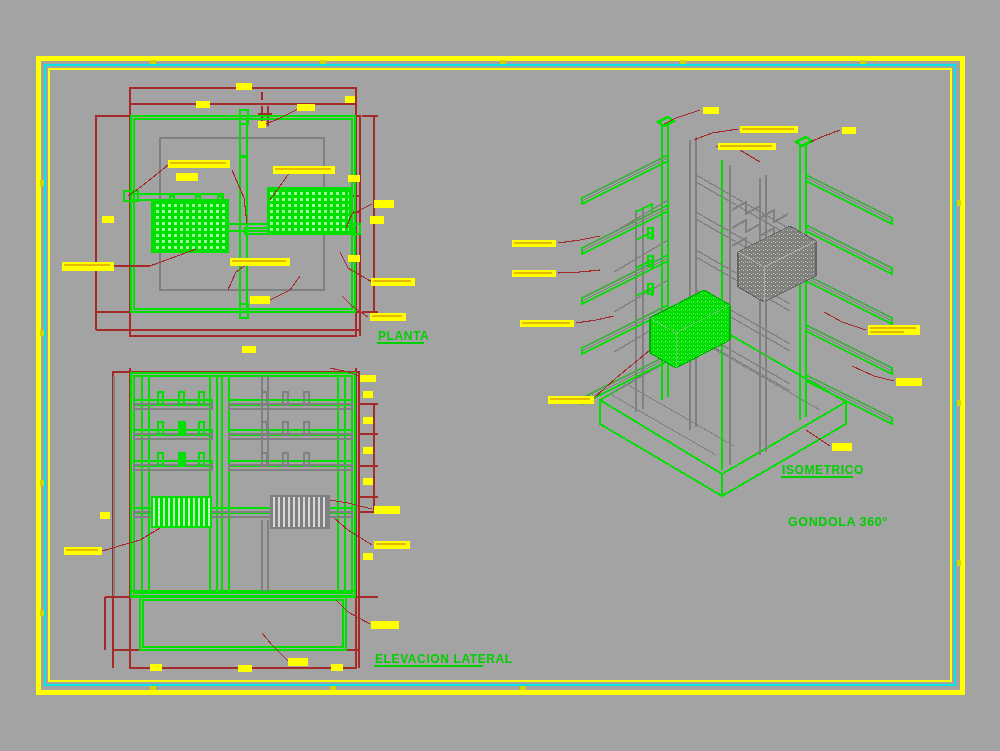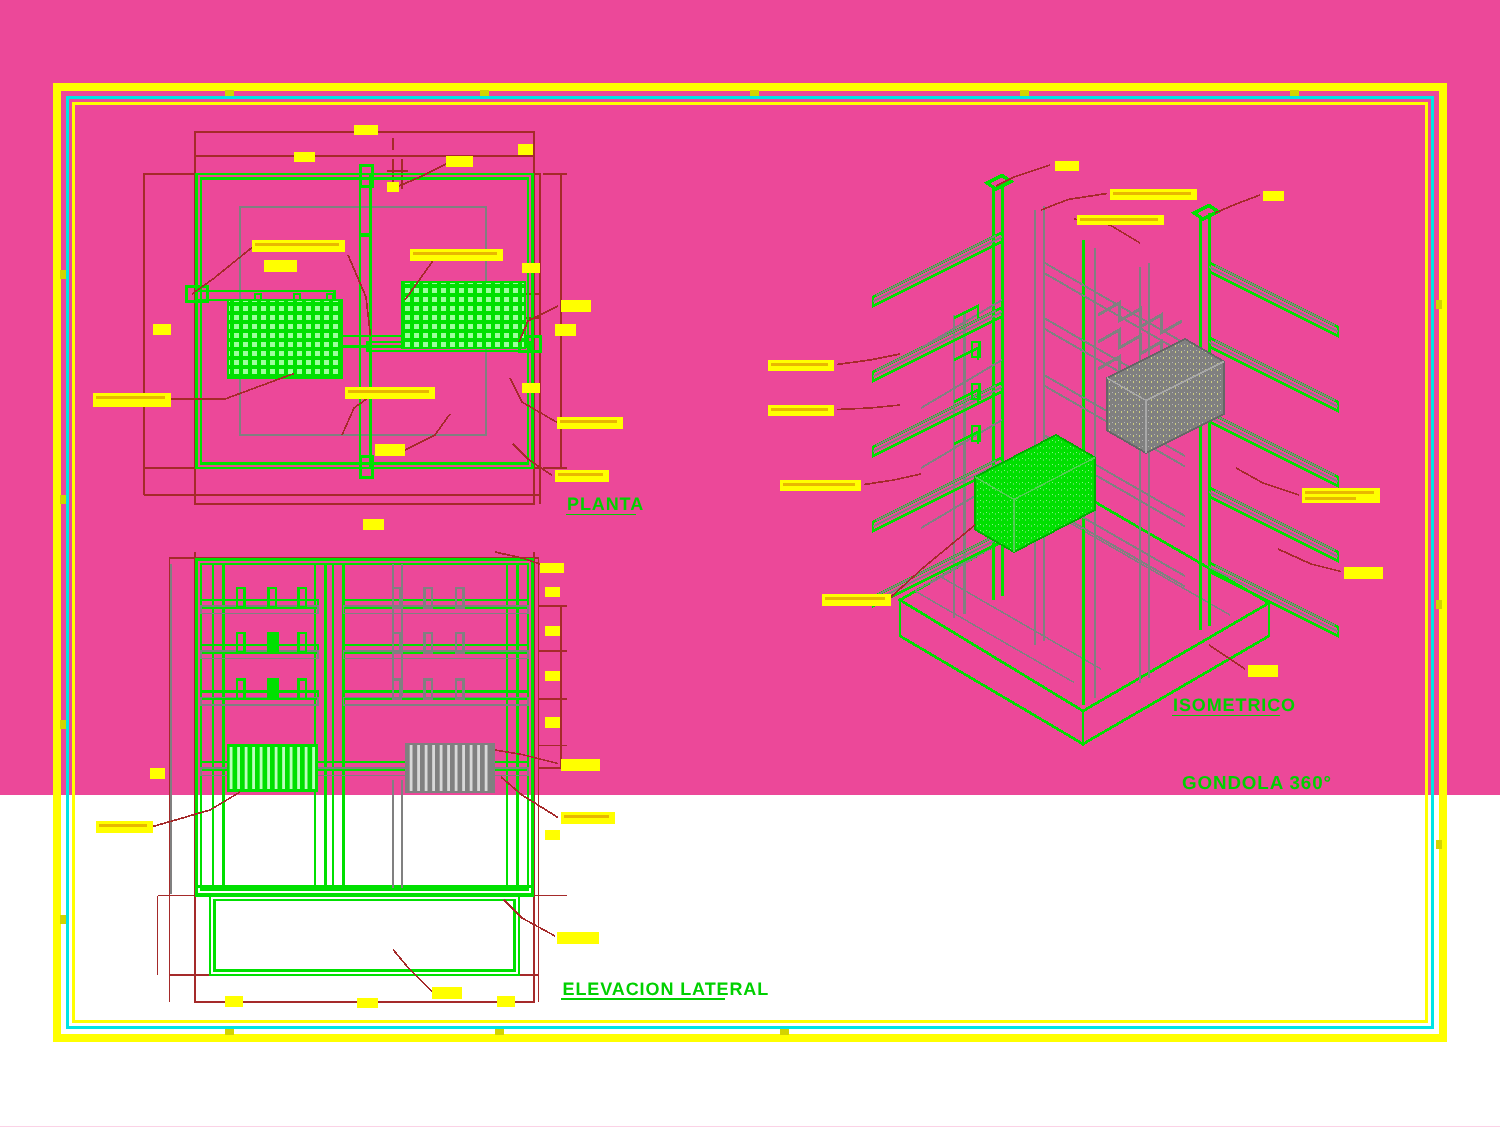--- a/index.html
+++ b/index.html
@@ -1,18 +1,18 @@
 <!DOCTYPE html>
 <html><head>
 <meta charset="utf-8">
 <style>
   html,body{margin:0;padding:0;background:#ffffff;}
   body{width:1000px;height:751px;overflow:hidden;
        font-family:"Liberation Sans",sans-serif;}
-  #cad-root{position:relative;width:1000px;height:530px;background:#ec4899;}
+  #cad-root{position:relative;width:1000px;height:751px;background:#a3a3a3;}
   svg{display:block;}
   .ttl{font-family:"Liberation Sans",sans-serif;fill:#00d000;font-weight:bold;
        letter-spacing:.6px;}
 </style>
 </head>
 <body>
 
 <div id="cad-root">
 
 <svg width="1000" height="751" viewBox="0 0 1000 751" shape-rendering="crispEdges">

